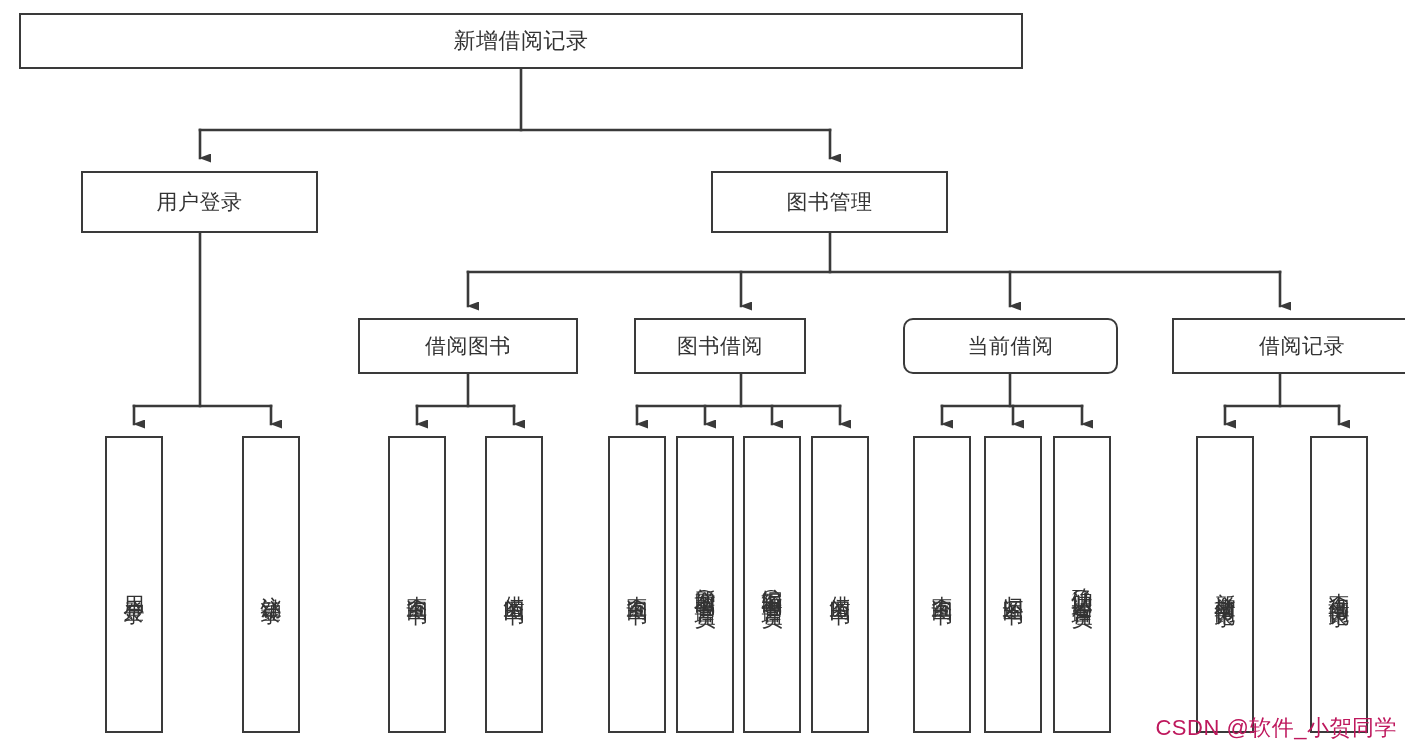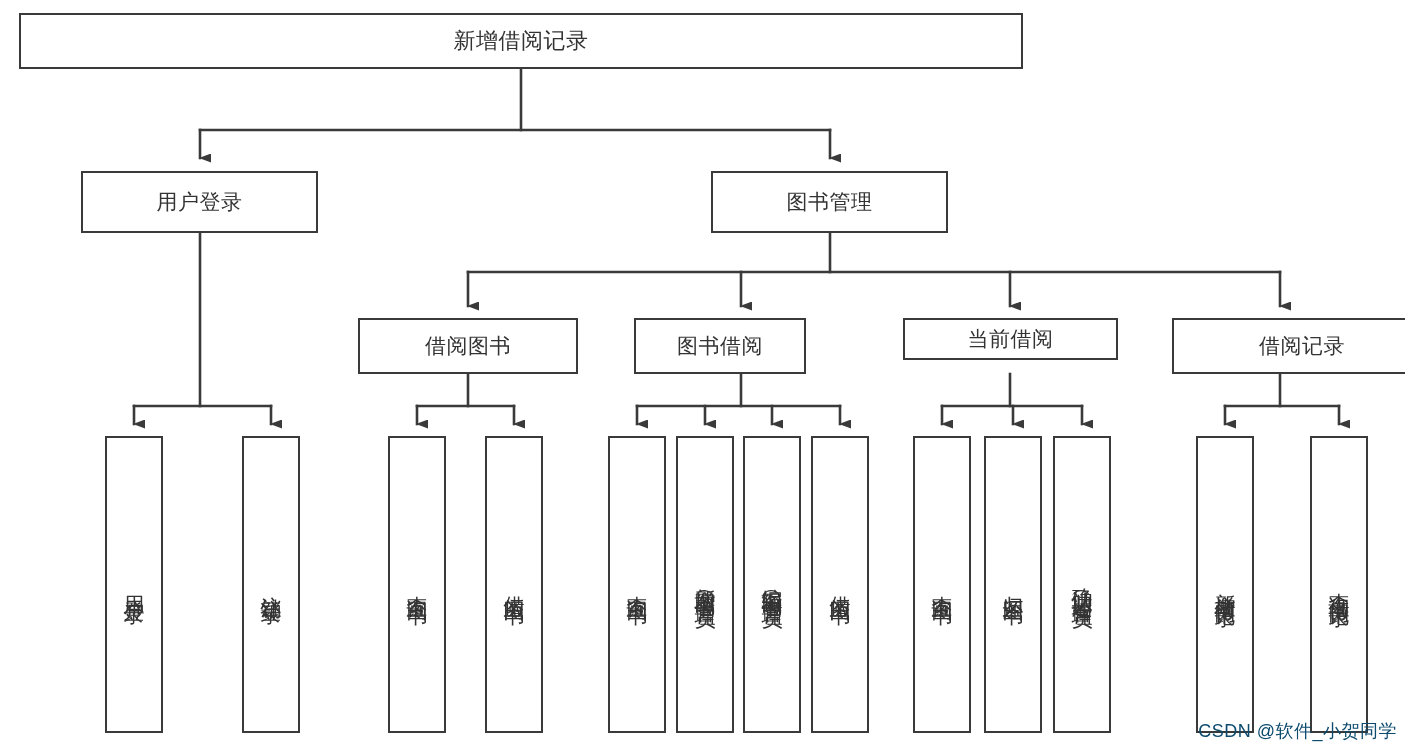--- a/index.html
+++ b/index.html
@@ -55,22 +55,22 @@
     text-orientation:upright;
     font-size:21px;
     letter-spacing:3px;
     line-height:1.05;
     max-height:100%;
   }
   .watermark{
     position:absolute;
     right:8px;
     bottom:4px;
-    font-size:18px;
-    color:#0c4a6e;
+    font-size:22px;
+    color:#be185d;
     letter-spacing:0.5px;
     z-index:5;
     user-select:none;
   }
 </style>
 </head>
 <body>
 
 <div id="canvas">
 
@@ -134,21 +134,21 @@
   <div class="node h" style="left: 711px; top: 171px; width: 237px; height: 62px;">
     <span class="label">图书管理</span>
   </div>
 
   <div class="node h" style="left: 358px; top: 318px; width: 220px; height: 56px;">
     <span class="label">借阅图书</span>
   </div>
   <div class="node h" style="left: 634px; top: 318px; width: 172px; height: 56px;">
     <span class="label">图书借阅</span>
   </div>
-  <div class="node h" style="left: 903px; top: 318px; width: 215px; height: 42px;">
+  <div class="node h" style="left: 903px; top: 318px; width: 215px; height: 56px; border-radius: 10px;">
     <span class="label">当前借阅</span>
   </div>
   <div class="node h" style="left: 1172px; top: 318px; width: 260px; height: 56px;">
     <span class="label">借阅记录</span>
   </div>
 
   <div class="node v" style="left: 105px; top: 436px; width: 58px; height: 297px;">
     <span class="label">用户登录</span>
   </div>
   <div class="node v" style="left: 242px; top: 436px; width: 58px; height: 297px;">

